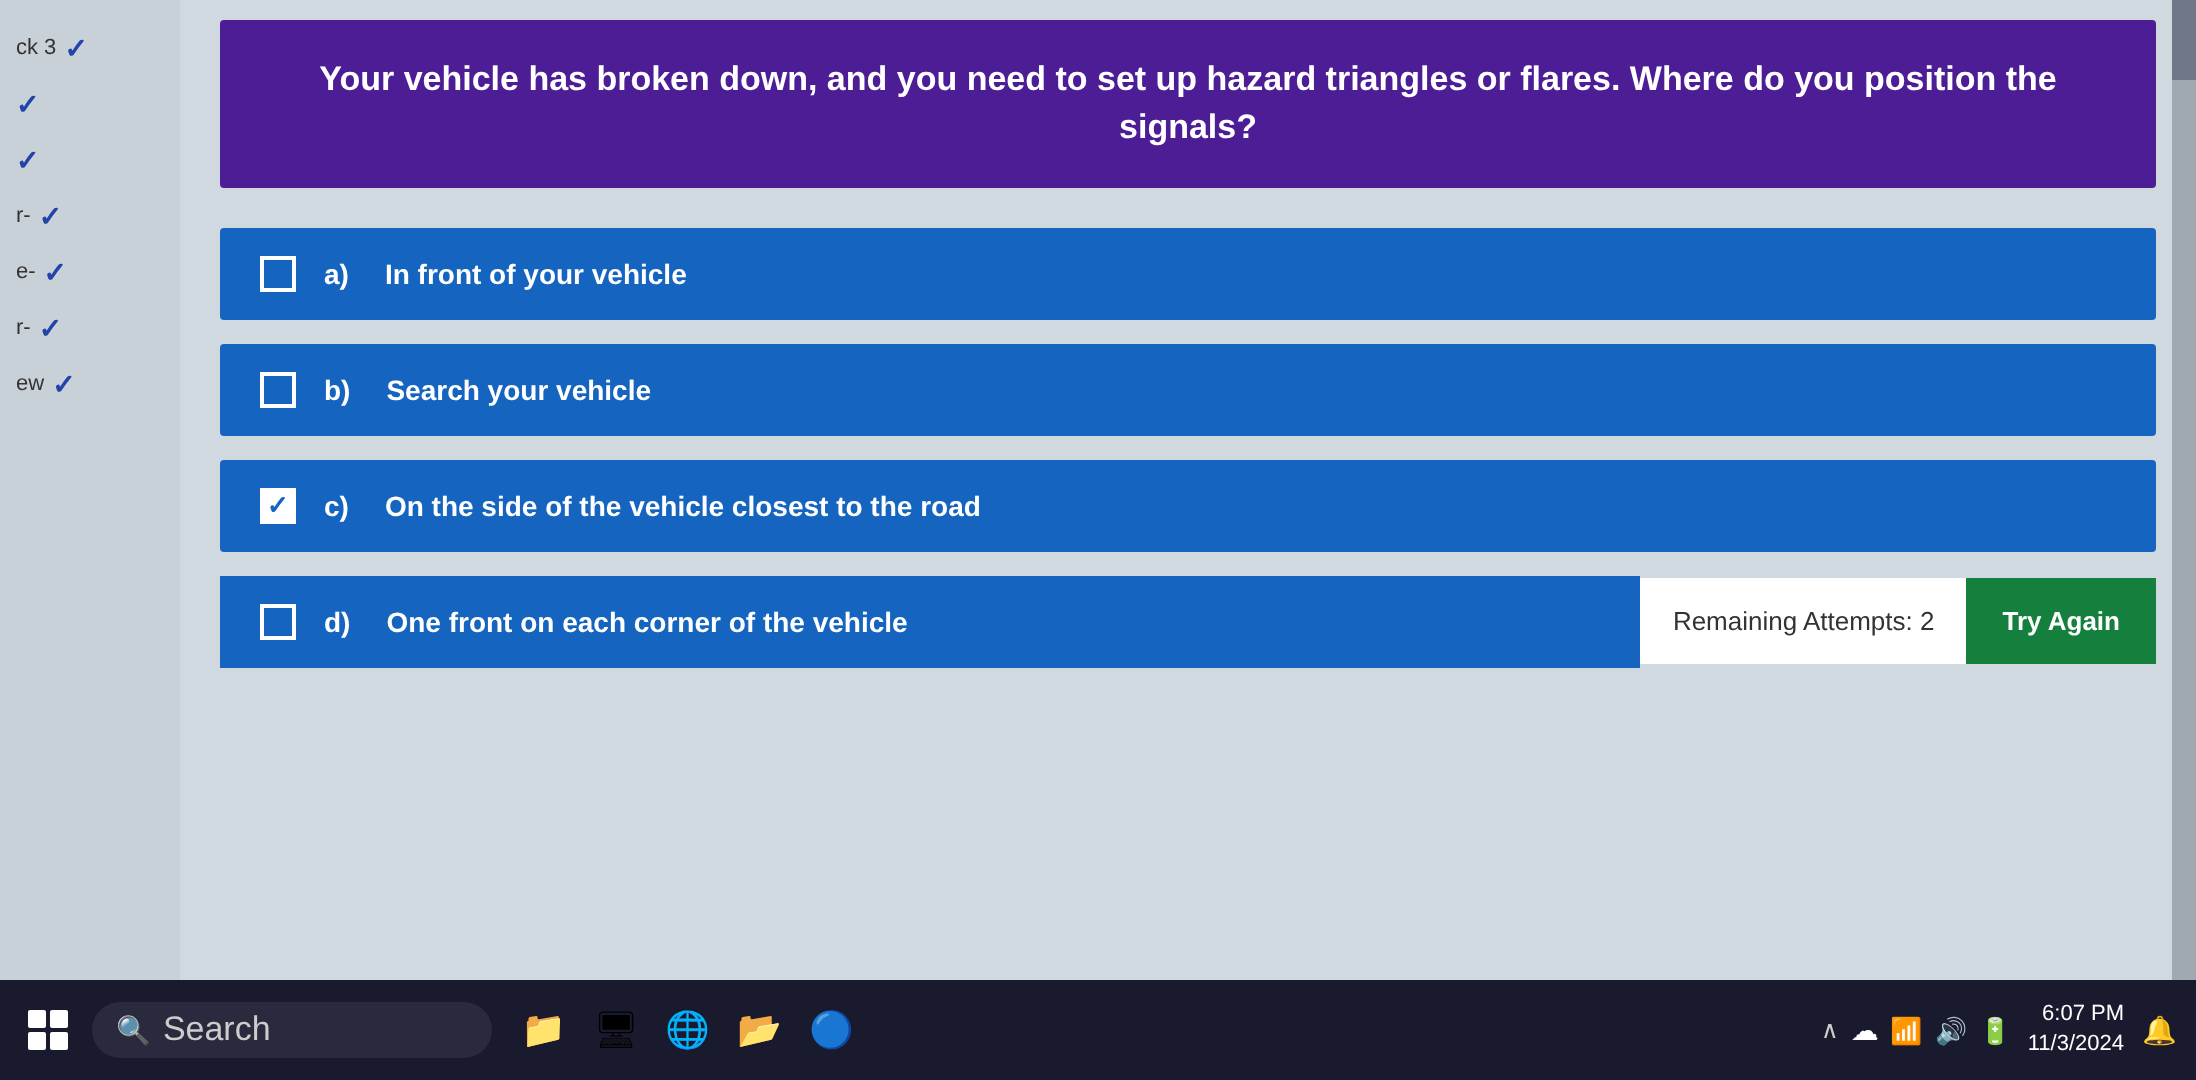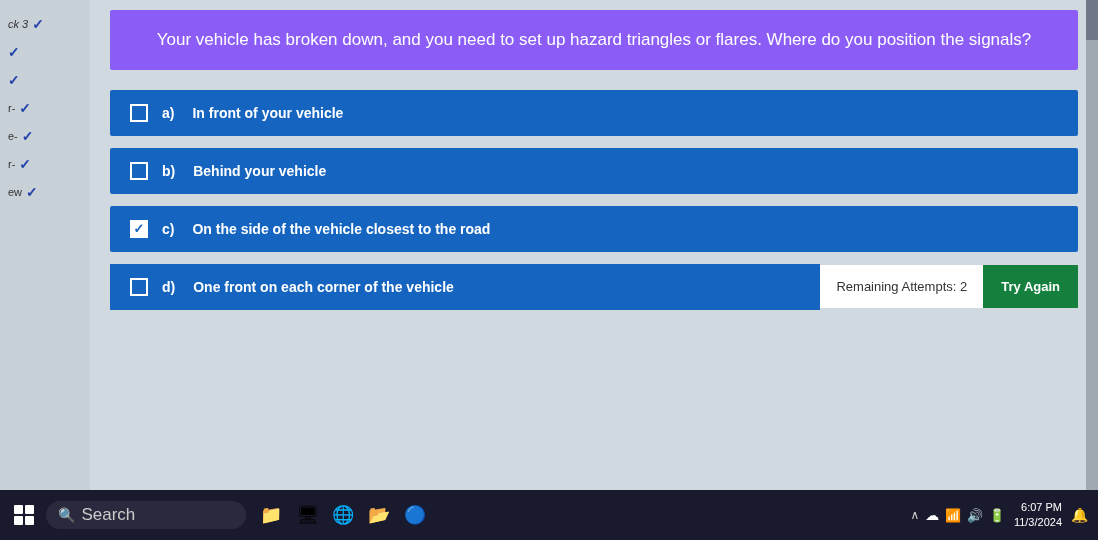--- a/index.html
+++ b/index.html
@@ -48,26 +48,26 @@
       left: 90px;
       top: 0;
       right: 0;
       bottom: 50px;
       background: #d0d8e0;
       padding: 10px 20px;
     }
 
     
     .question-header {
-      background: #8b5cf6;
+      background: #4c1d95;
       color: white;
       text-align: center;
       padding: 18px 30px;
       font-size: 17px;
-      font-weight: normal;
+      font-weight: bold;
       border-radius: 2px;
       margin-bottom: 20px;
       line-height: 1.4;
     }
 
     
     .answer-option {
       background: #1565c0;
       color: white;
       padding: 14px 20px;
@@ -271,21 +271,21 @@
       background: #707888;
       position: absolute;
       top: 0;
     }
   </style>
 </head>
 <body>
 
 <div class="sidebar">
   <div class="sidebar-item">
-    <span style="font-size:11px;font-style:italic;">ck 3</span>
+    <span style="font-size:11px;">ck 3</span>
     <span class="check-mark">✓</span>
   </div>
   <div class="sidebar-item">
     <span class="check-mark">✓</span>
   </div>
   <div class="sidebar-item">
     <span class="check-mark">✓</span>
   </div>
   <div class="sidebar-item">
     <span style="font-size:11px;">r-</span>
@@ -313,21 +313,21 @@
 
   <div class="answer-option">
     <div class="checkbox-icon"></div>
     <span style="font-weight:bold;margin-right:4px;">a)</span>
     <span>In front of your vehicle</span>
   </div>
 
   <div class="answer-option">
     <div class="checkbox-icon"></div>
     <span style="font-weight:bold;margin-right:4px;">b)</span>
-    <span>Behind your vehicle</span>
+    <span>Search your vehicle</span>
   </div>
 
   <div class="answer-option checked-option">
     <div class="checkbox-icon checked"></div>
     <span style="font-weight:bold;margin-right:4px;">c)</span>
     <span>On the side of the vehicle closest to the road</span>
   </div>
 
   <div class="answer-option-row">
     <div class="answer-option-d">

